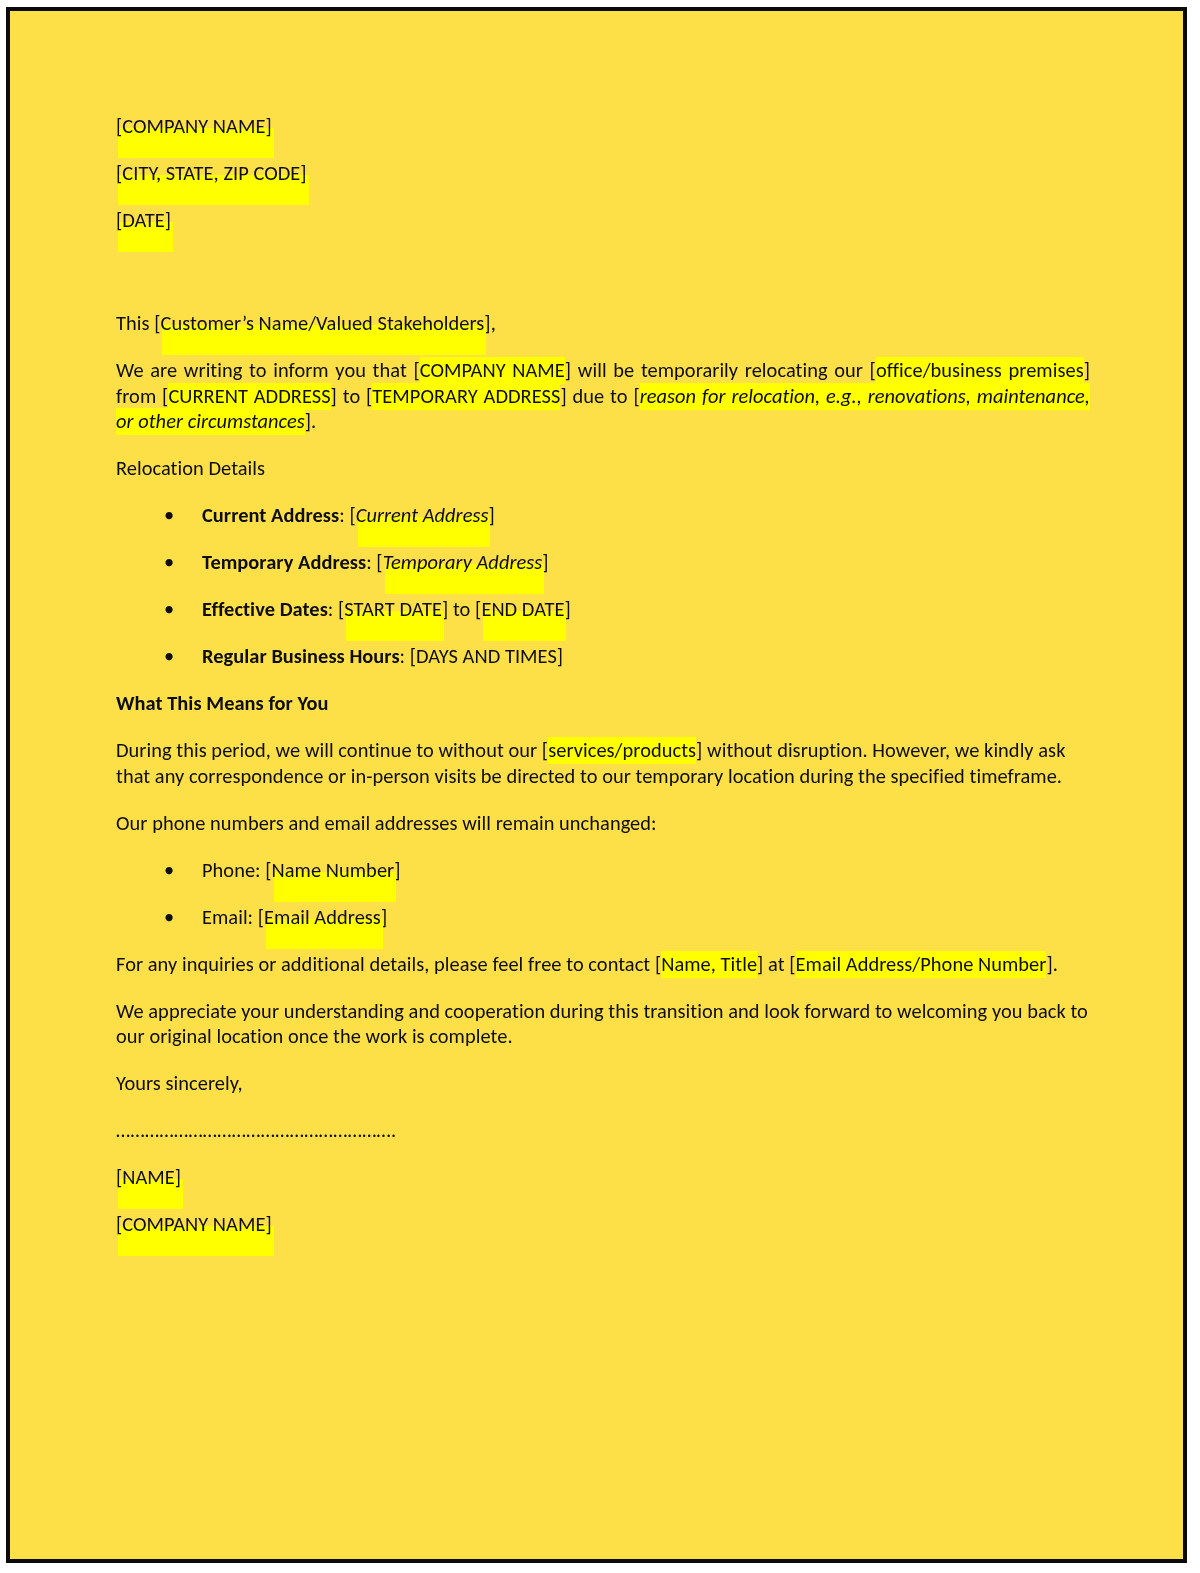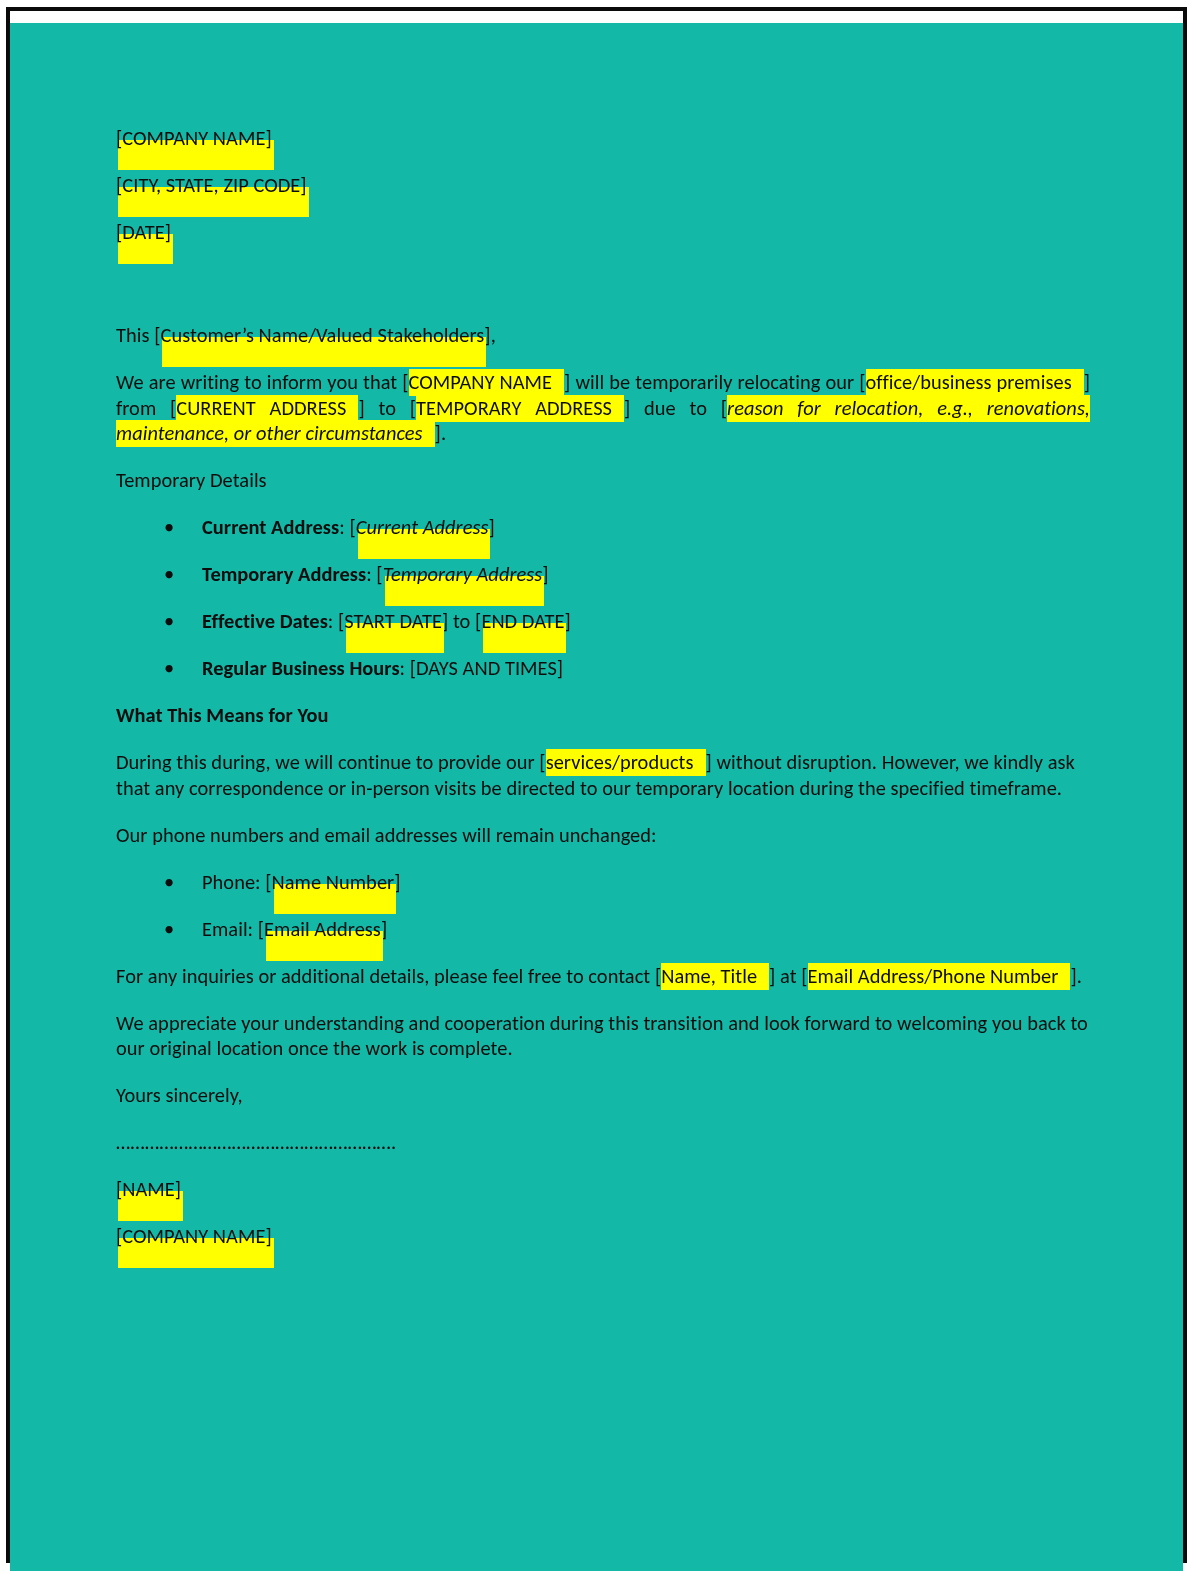--- a/index.html
+++ b/index.html
@@ -21,24 +21,24 @@
     left: 6px;
     top: 7px;
     width: 1181px;
     height: 1556px;
     background: #ffffff;
     border: 4px solid #0a0a0a;
   }
   #page-surface {
     position: absolute;
     left: 0;
-    top: 12px;
+    top: 0;
     width: 100%;
     height: 100%;
-    background: #14b8a6;
+    background: #fde047;
   }
 
   
   #doc-body {
     position: absolute;
     left: 106px;
     top: 103px;
     width: 974px;
     font-size: 20.4px;
     line-height: 1.0;
@@ -75,21 +75,21 @@
   }
   .bullets li b { font-weight: bold; }
   .bullets.contact li { padding-left: 86px; }
 
   em { font-style: italic; }
 
   
   
   .hl {
     background: #FFFF00;
-    padding: 1px 12px 2px 0;
+    padding: 1px 0 2px 0;
   }
   
   .hl-off {
     position: relative;
     display: inline-block;
     z-index: 1;
   }
   .hl-off::before {
     content: "";
     position: absolute;
@@ -121,21 +121,21 @@
 
       <p class="para"><span class="hl-off">[DATE]</span></p>
 
       <div class="spacer-lg"></div>
 
 
       <p class="para"><span>This [</span><span class="hl-off">Customer’s Name/Valued Stakeholders</span><span>],</span></p>
 
       <p class="para justified"><span>We are writing to inform you that [</span><span class="hl">COMPANY NAME</span><span>] will be temporarily relocating our [</span><span class="hl">office/business premises</span><span>] from [</span><span class="hl">CURRENT ADDRESS</span><span>] to [</span><span class="hl">TEMPORARY ADDRESS</span><span>] due to [</span><em class="hl">reason for relocation, e.g., renovations, maintenance, or other circumstances</em><span>].</span></p>
 
-      <p class="para">Temporary Details</p>
+      <p class="para">Relocation Details</p>
 
       <ul class="bullets">
         <li>
           <span class="bullet-glyph">•</span>
           <b>Current Address</b><span>: [</span><em class="hl-off">Current Address</em><span>]</span>
         </li>
         <li>
           <span class="bullet-glyph">•</span>
           <b>Temporary Address</b><span>: [</span><em class="hl-off">Temporary Address</em><span>]</span>
         </li>
@@ -144,21 +144,21 @@
           <b>Effective Dates</b><span>: [</span><span class="hl-off">START DATE</span><span>] to [</span><span class="hl-off">END DATE</span><span>]</span>
         </li>
         <li>
           <span class="bullet-glyph">•</span>
           <b>Regular Business Hours</b><span>: [DAYS AND TIMES]</span>
         </li>
       </ul>
 
       <p class="para bold">What This Means for You</p>
 
-      <p class="para"><span>During this during, we will continue to provide our [</span><span class="hl">services/products</span><span>] without disruption. However, we kindly ask that any correspondence or in-person visits be directed to our temporary location during the specified timeframe.</span></p>
+      <p class="para"><span>During this period, we will continue to without our [</span><span class="hl">services/products</span><span>] without disruption. However, we kindly ask that any correspondence or in-person visits be directed to our temporary location during the specified timeframe.</span></p>
 
 
       <p class="para">Our phone numbers and email addresses will remain unchanged:</p>
 
       <ul class="bullets contact">
         <li>
           <span class="bullet-glyph">•</span>
           <span>Phone: [</span><span class="hl-off">Name Number</span><span>]</span>
         </li>
         <li>

